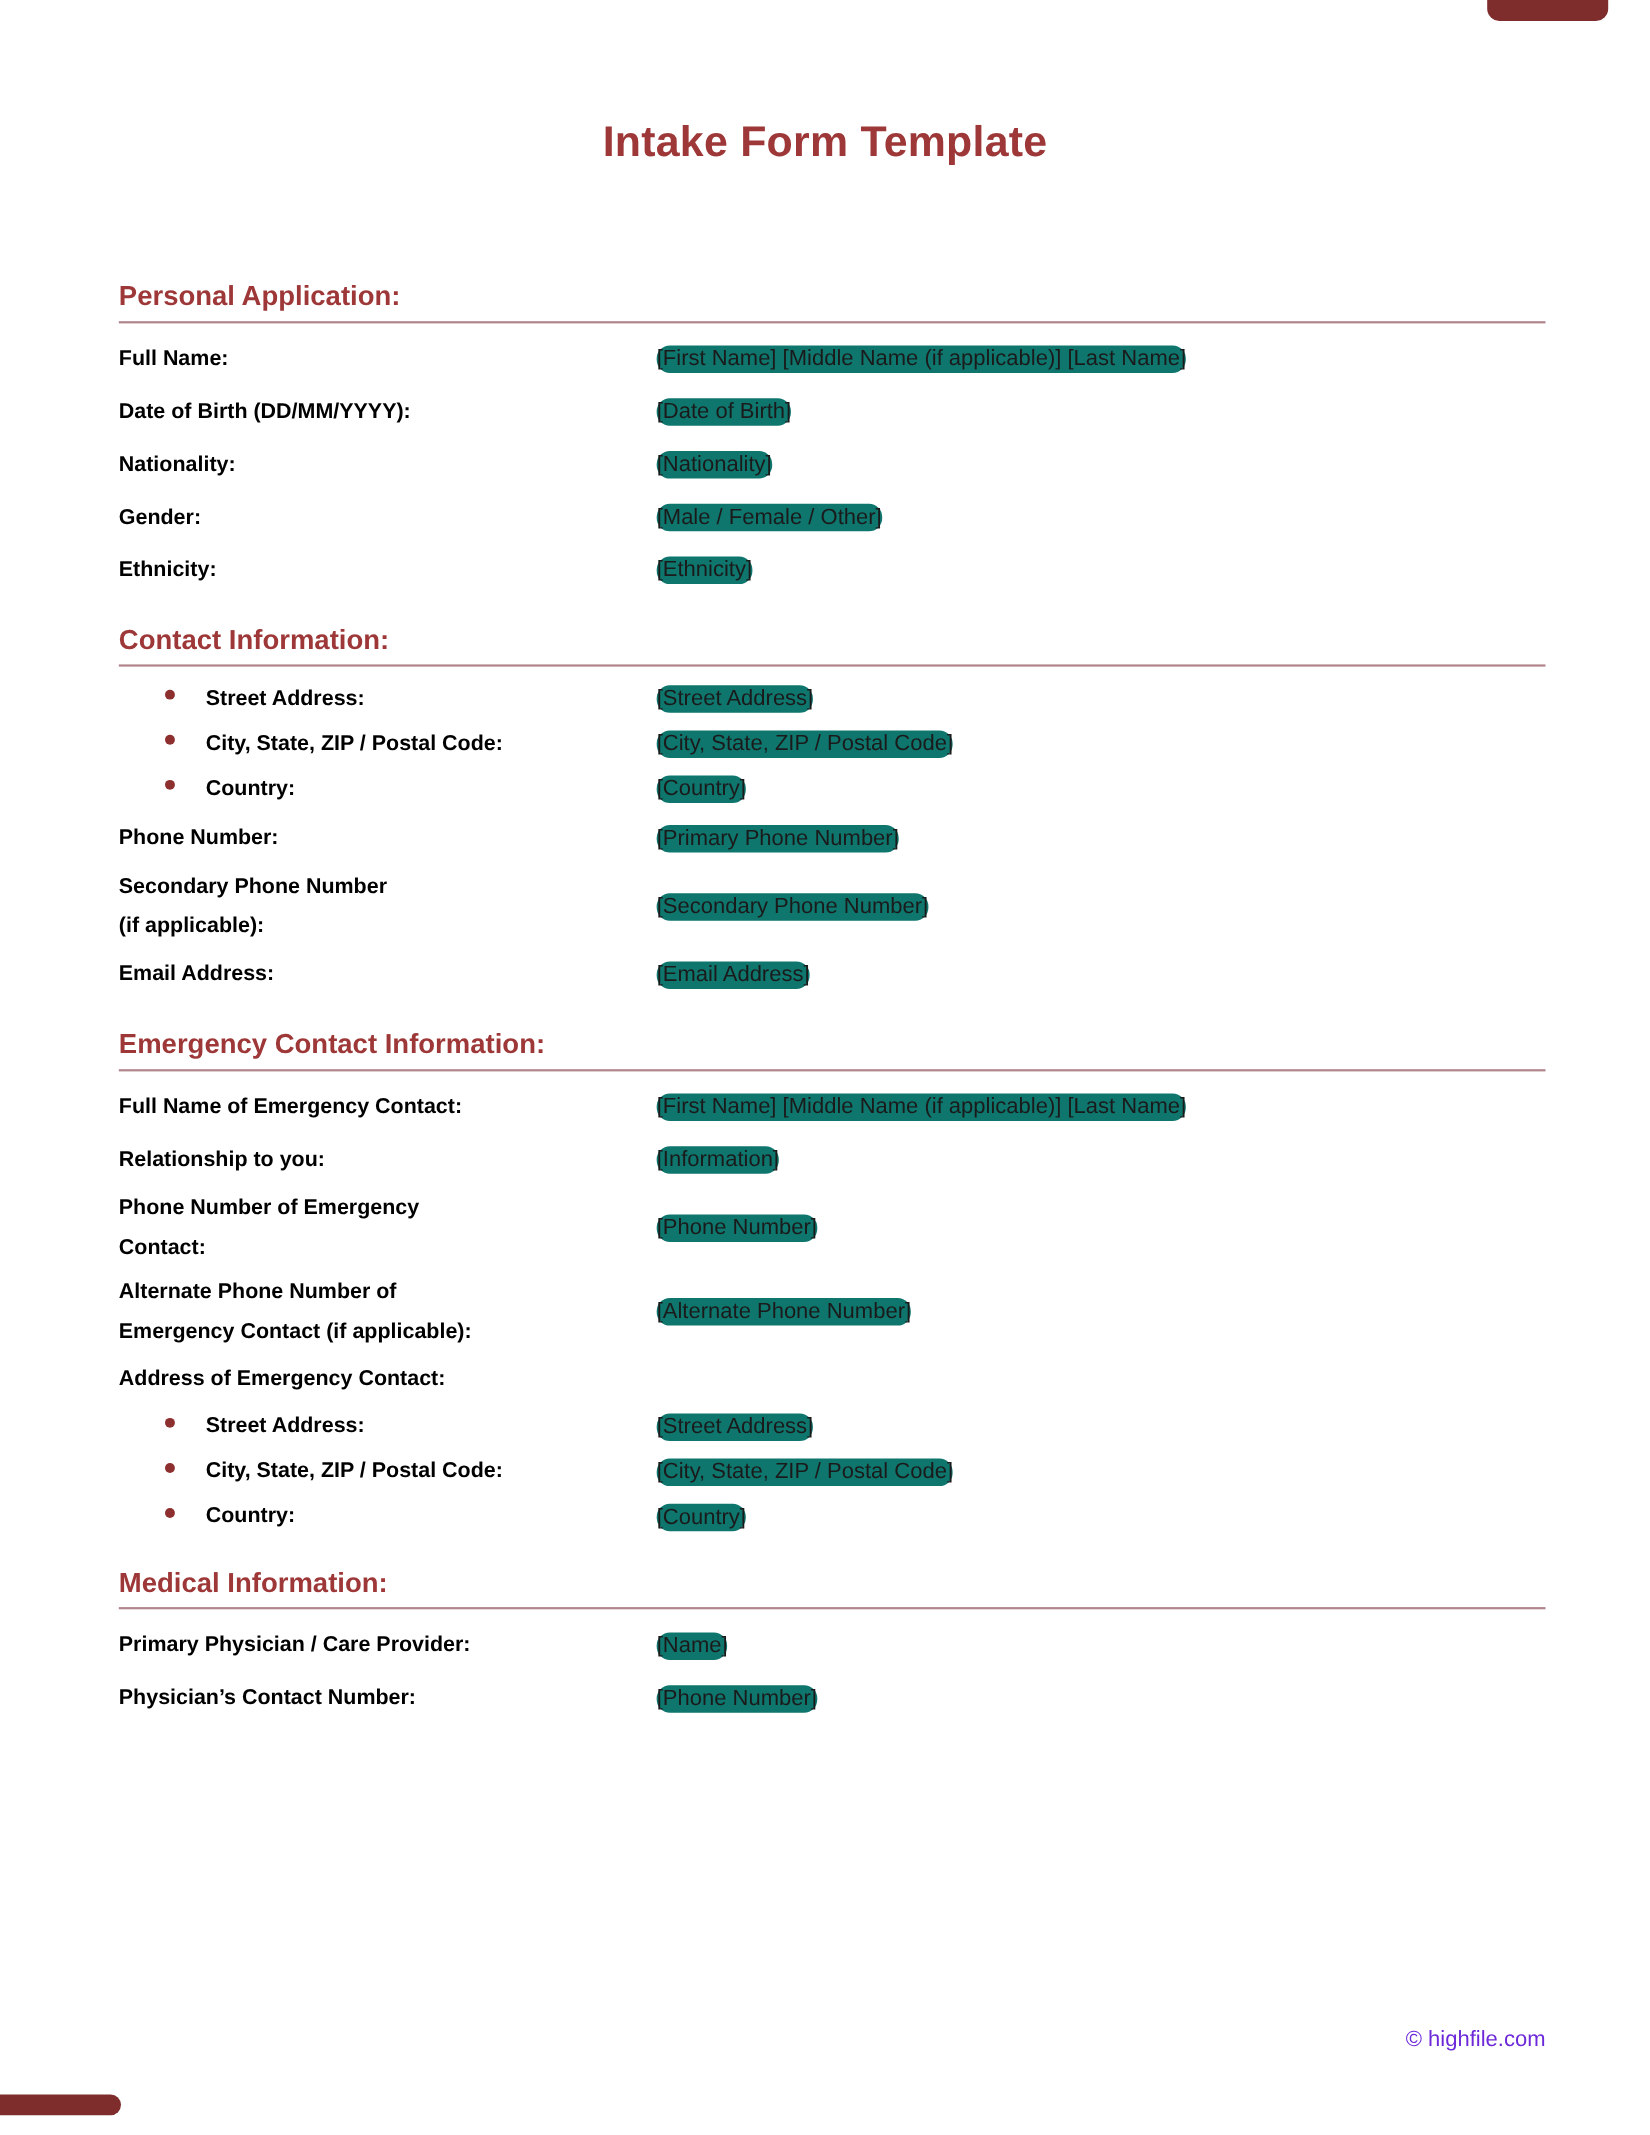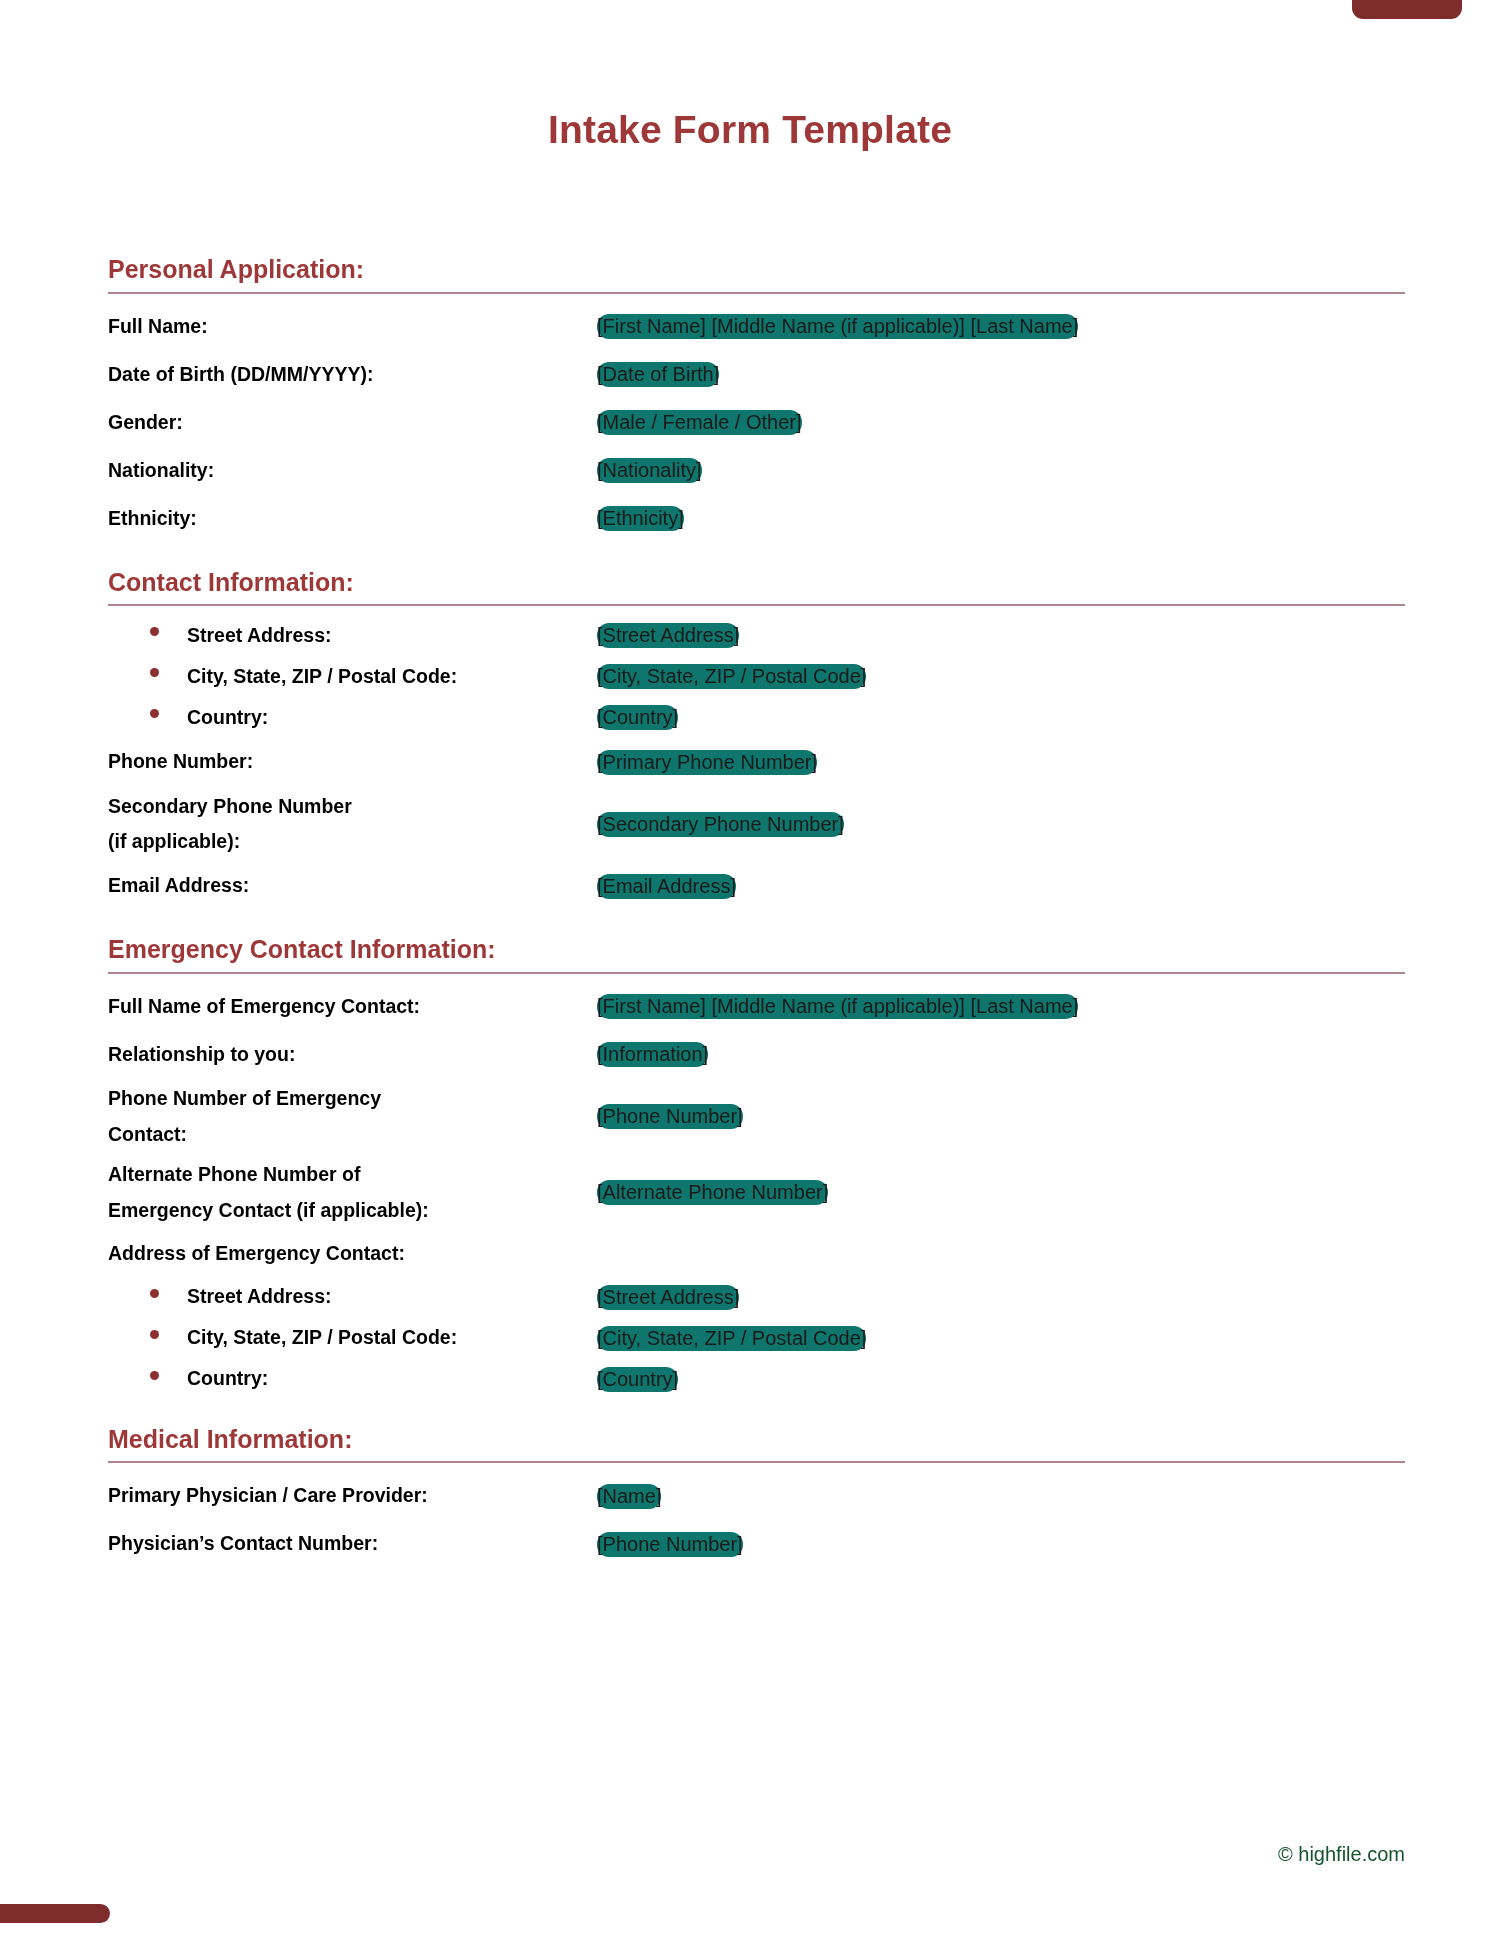--- a/index.html
+++ b/index.html
@@ -149,21 +149,21 @@
   }
 
   
   .footer {
     position: absolute;
     top: 1843px;
     left: 0;
     width: 1405px;
     text-align: right;
     font-size: 20px;
-    color: #14532d;
+    color: #6d28d9;
   }
 </style>
 </head>
 <body>
 
 <div id="page">
 
   <div class="accent-bar accent-top-right"></div>
 
   <div class="doc-title">Intake Form Template</div>
@@ -174,26 +174,26 @@
         <div class="section-rule"></div>
         <div class="row">
           <div class="row-label">Full Name:</div>
           <div class="row-value"><span class="hl">[First Name] [Middle Name (if applicable)] [Last Name]</span></div>
         </div>
         <div class="row">
           <div class="row-label">Date of Birth (DD/MM/YYYY):</div>
           <div class="row-value"><span class="hl">[Date of Birth]</span></div>
         </div>
         <div class="row">
+          <div class="row-label">Nationality:</div>
+          <div class="row-value"><span class="hl">[Nationality]</span></div>
+        </div>
+        <div class="row">
           <div class="row-label">Gender:</div>
           <div class="row-value"><span class="hl">[Male / Female / Other]</span></div>
-        </div>
-        <div class="row">
-          <div class="row-label">Nationality:</div>
-          <div class="row-value"><span class="hl">[Nationality]</span></div>
         </div>
         <div class="row">
           <div class="row-label">Ethnicity:</div>
           <div class="row-value"><span class="hl">[Ethnicity]</span></div>
         </div>
       </div>
       <div class="section-gap"></div>
       <div class="section">
         <div class="section-heading">Contact Information:</div>
         <div class="section-rule"></div>

